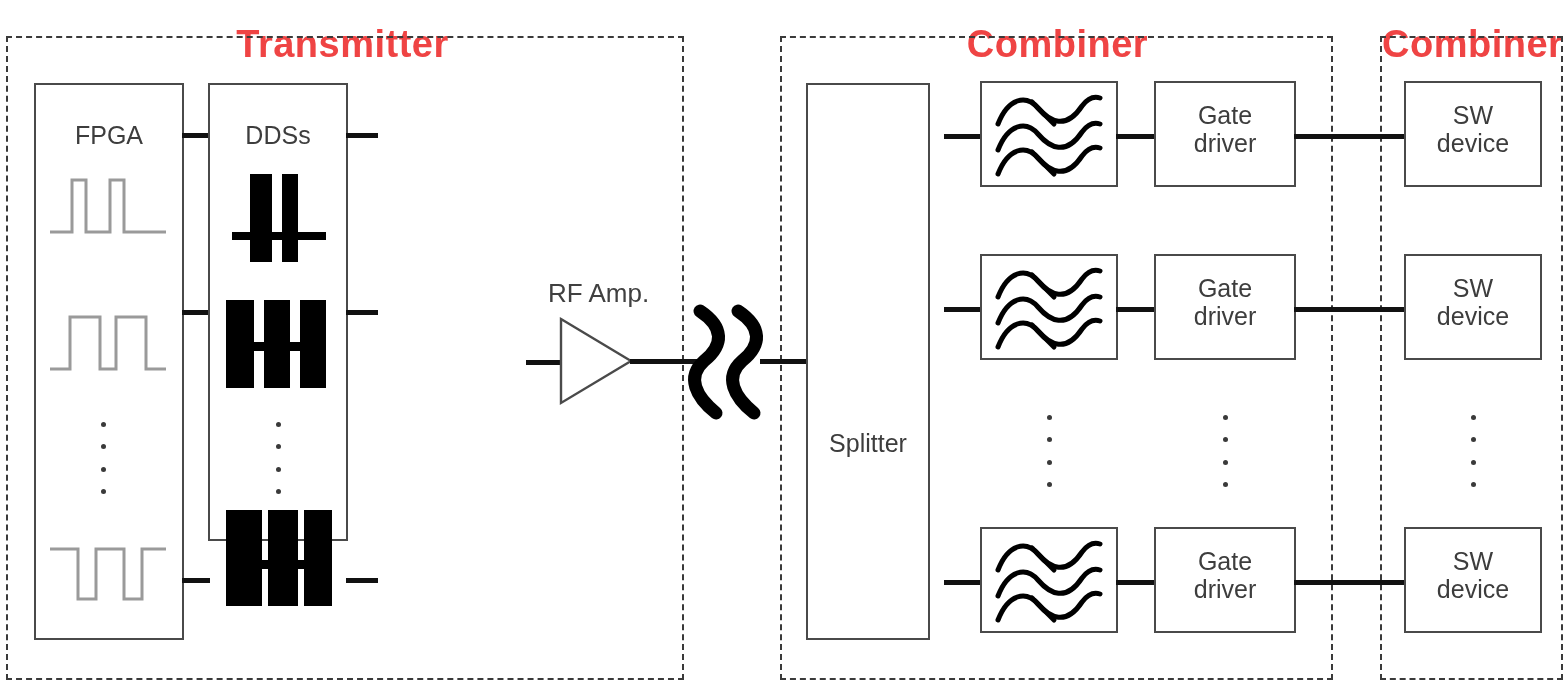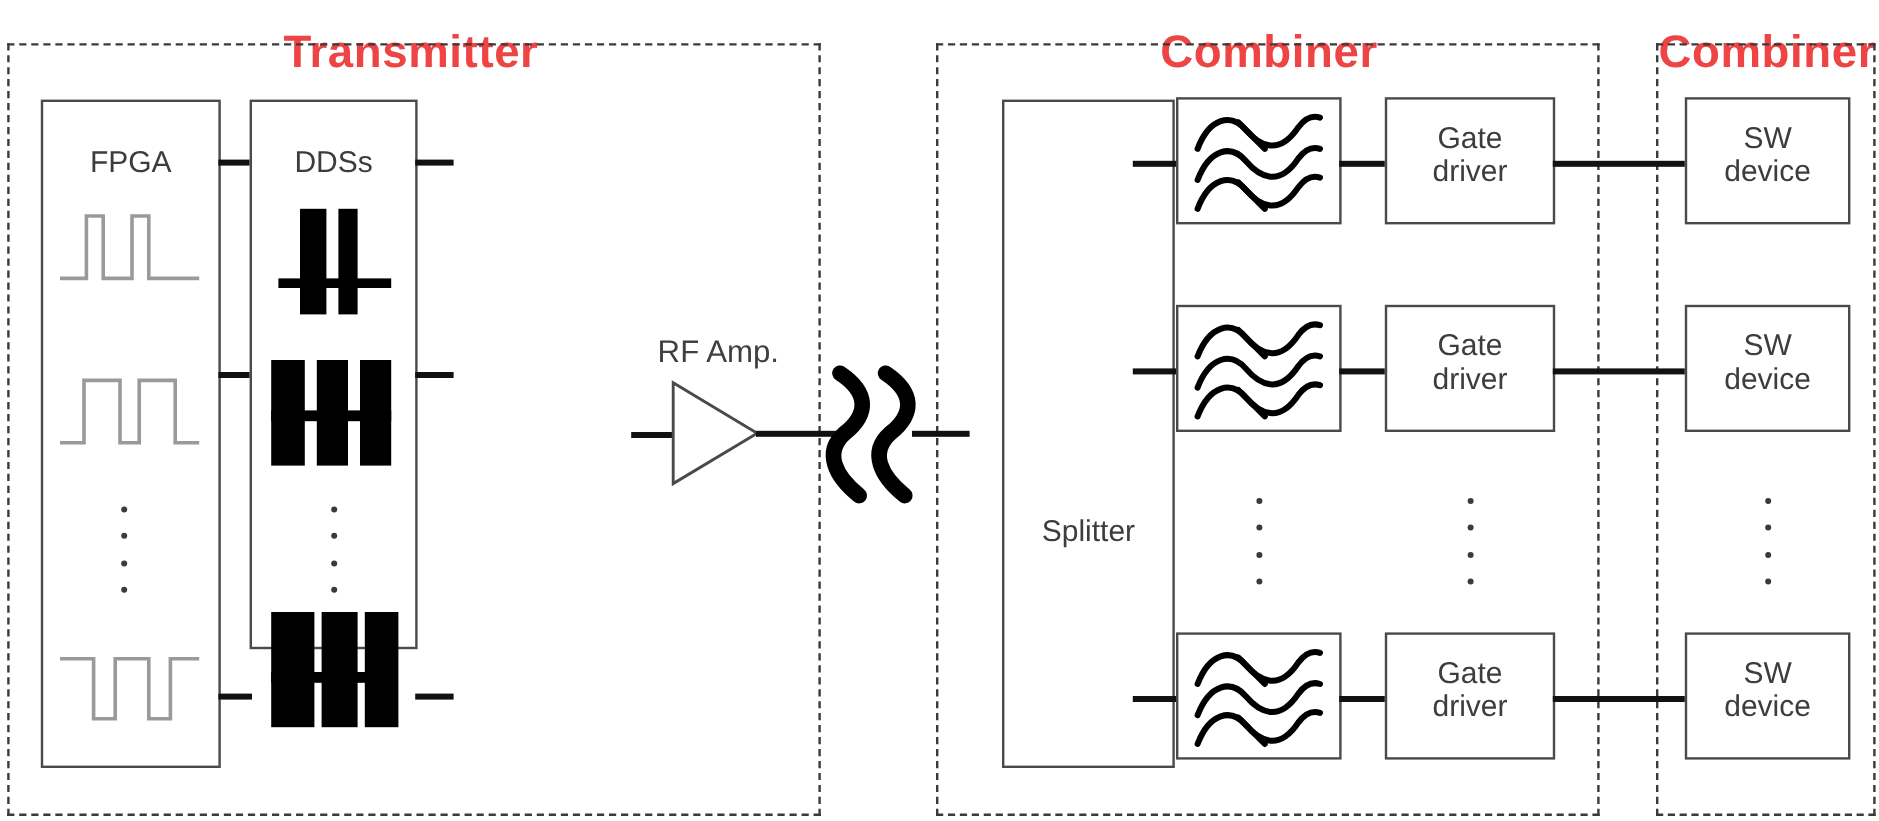--- a/index.html
+++ b/index.html
@@ -183,21 +183,21 @@
 
   <div class="svgbox" style="left:690px;top:305px;width:88px;height:114px;">
     <svg width="88" height="114" viewBox="0 0 88 114">
       <path d="M10,6 C34,22 34,40 14,56 C-4,72 6,92 26,108" fill="none" stroke="#000" stroke-width="13" stroke-linecap="round" stroke-linejoin="round"></path>
       <path d="M48,6 C72,22 72,40 52,56 C34,72 44,92 64,108" fill="none" stroke="#000" stroke-width="13" stroke-linecap="round" stroke-linejoin="round"></path>
     </svg>
   </div>
 
   <div class="wire" style="left:760px;top:359px;width:48px;"></div>
 
-  <div class="block" style="left:835px;top:83px;width:144px;height:557px;">
+  <div class="block" style="left:806px;top:83px;width:124px;height:557px;">
     <div class="block-label" style="top:344px;">Splitter</div>
   </div>
 
   <div class="wire" style="left:944px;top:134px;width:38px;"></div>
   <div class="wire" style="left:944px;top:307px;width:38px;"></div>
   <div class="wire" style="left:944px;top:580px;width:38px;"></div>
 
   <div class="block" style="left:980px;top:81px;width:138px;height:106px;"></div>
   <div class="svgbox" style="left:992px;top:90px;width:114px;height:90px;">
     <svg width="114" height="90" viewBox="0 0 114 90">

